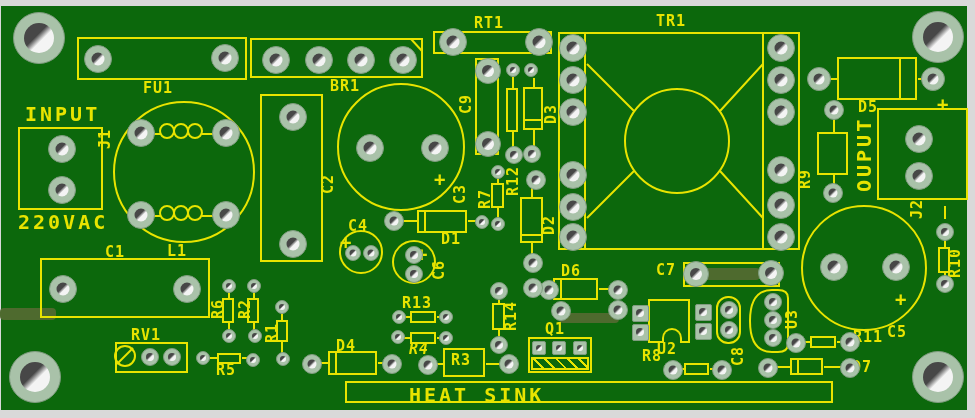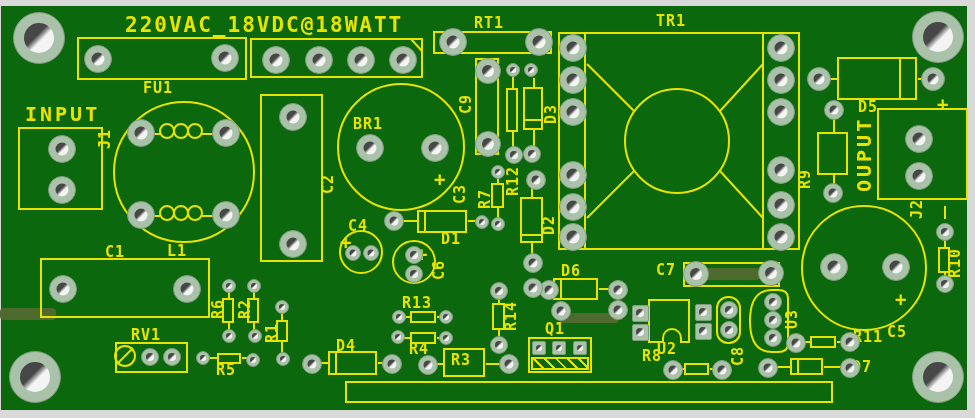--- a/index.html
+++ b/index.html
@@ -116,45 +116,46 @@
       <circle cx="676" cy="135" r="52"></circle>
       <path d="M584 27 V243 M762 27 V243"></path>
       <path d="M586 58 L633 105 M762 58 L719 105 M586 212 L633 165 M762 212 L719 165"></path>
       <path d="M410 33 L421 45"></path>
       <circle cx="124" cy="350" r="10"></circle>
         <path d="M116 358 L132 342"></path>
       <path d="M787 292 L787 338 Q787 346 777 346 L771 346 Q749 346 749 315 Q749 284 771 284 L777 284 Q787 284 787 292 Z"></path>
     </g>
   </svg>
 
-  <div class="lbl big" style="left:124px;top:9px;">220VAC_18VDC@18WATT</div>
   <div class="lbl" style="left:142px;top:75px;">FU1</div>
-  <div class="lbl" style="left:352px;top:73px;margin-top:38px;">BR1</div>
+  <div class="lbl" style="left:329px;top:73px;">BR1</div>
   <div class="lbl" style="left:473px;top:10px;">RT1</div>
   <div class="lbl" style="left:655px;top:8px;">TR1</div>
   <div class="lbl med" style="left:24px;top:98px;">INPUT</div>
+  <div class="lbl med" style="left:17px;top:206px;">220VAC</div>
   <div class="lbl" style="left:104px;top:239px;">C1</div>
   <div class="lbl" style="left:166px;top:238px;">L1</div>
   <div class="lbl" style="left:440px;top:226px;">D1</div>
   <div class="lbl" style="left:347px;top:213px;">C4</div>
   <div class="lbl" style="left:130px;top:322px;">RV1</div>
   <div class="lbl" style="left:215px;top:357px;">R5</div>
   <div class="lbl" style="left:335px;top:333px;">D4</div>
   <div class="lbl" style="left:401px;top:290px;">R13</div>
-  <div class="lbl" style="left:408px;top:336px;">R4</div>
+  <div class="lbl" style="left:408px;top:336px;font-style:italic;">R4</div>
   <div class="lbl" style="left:450px;top:347px;">R3</div>
   <div class="lbl" style="left:544px;top:316px;">Q1</div>
   <div class="lbl" style="left:560px;top:258px;">D6</div>
   <div class="lbl" style="left:655px;top:257px;">C7</div>
   <div class="lbl" style="left:656px;top:336px;">U2</div>
   <div class="lbl" style="left:641px;top:343px;">R8</div>
   <div class="lbl" style="left:852px;top:324px;">R11</div>
   <div class="lbl" style="left:886px;top:319px;">C5</div>
   <div class="lbl" style="left:851px;top:354px;">D7</div>
   <div class="lbl" style="left:857px;top:94px;">D5</div>
+  <div class="lbl med" style="left:408px;top:379px;">HEAT SINK</div>
 
   <div class="lbl vlbl" style="left:97px;top:143px;">J1</div>
   <div class="lbl vlbl" style="left:320px;top:188px;">C2</div>
   <div class="lbl vlbl" style="left:458px;top:108px;">C9</div>
   <div class="lbl vlbl" style="left:452px;top:198px;">C3</div>
   <div class="lbl vlbl" style="left:477px;top:203px;">R7</div>
   <div class="lbl vlbl" style="left:505px;top:190px;">R12</div>
   <div class="lbl vlbl" style="left:543px;top:118px;">D3</div>
   <div class="lbl vlbl" style="left:541px;top:229px;">D2</div>
   <div class="lbl vlbl" style="left:431px;top:274px;">C6</div>

